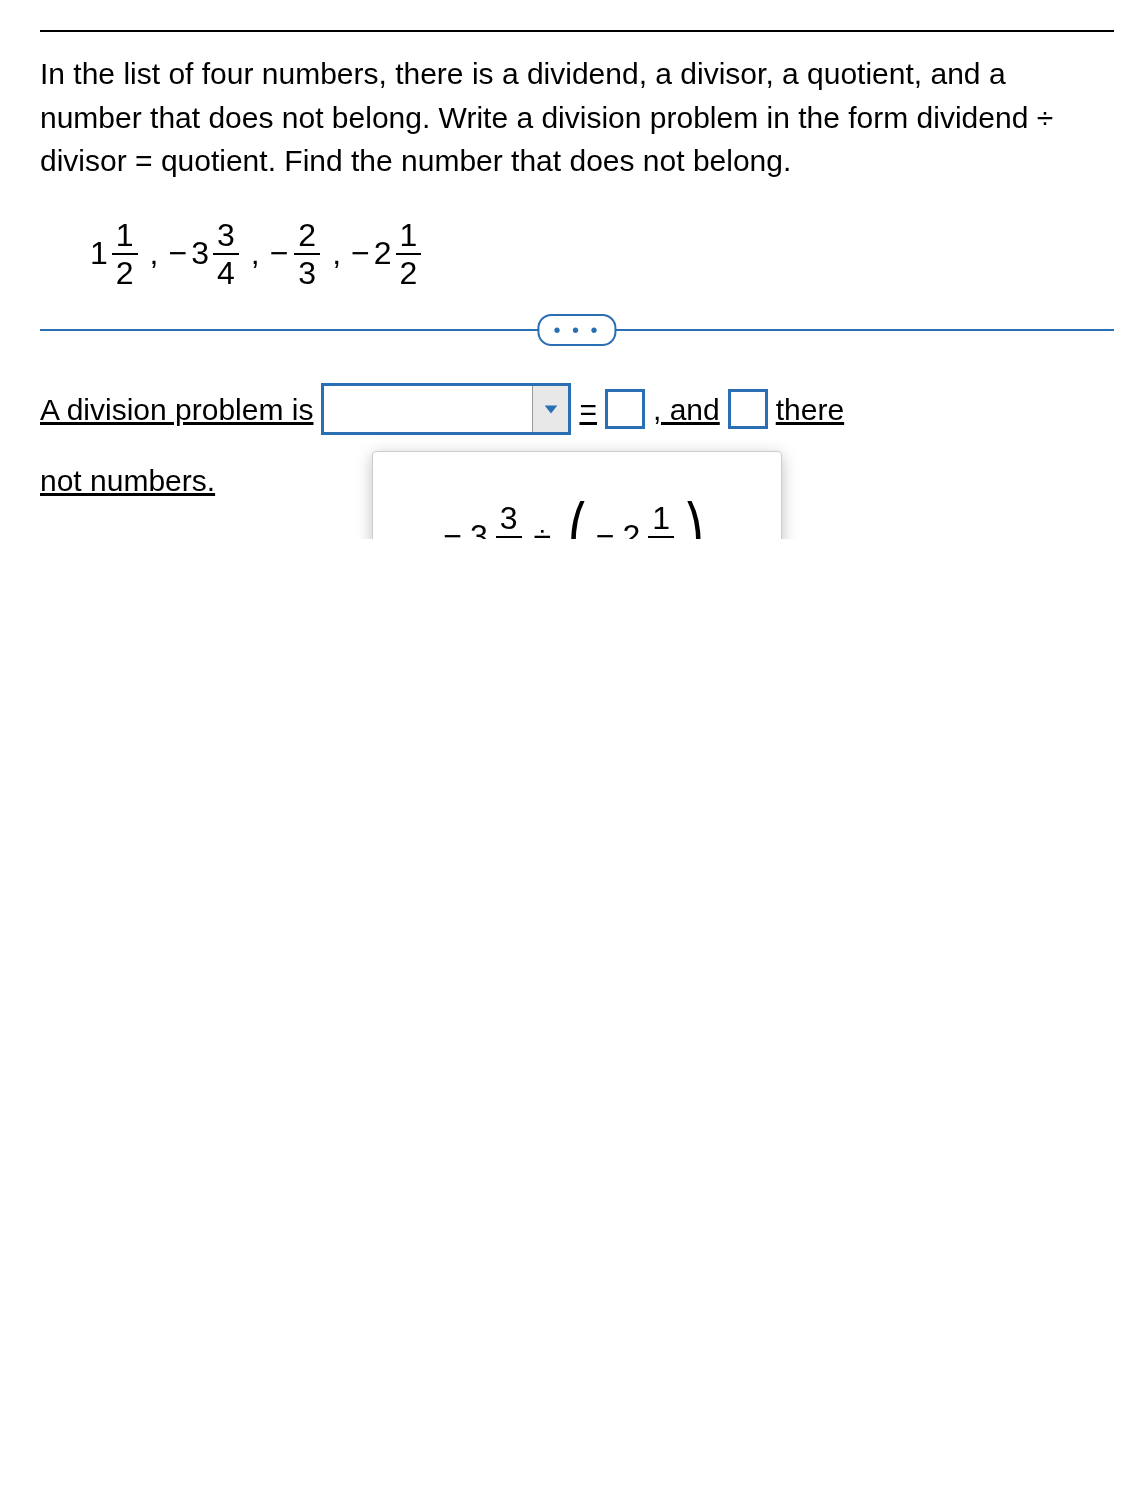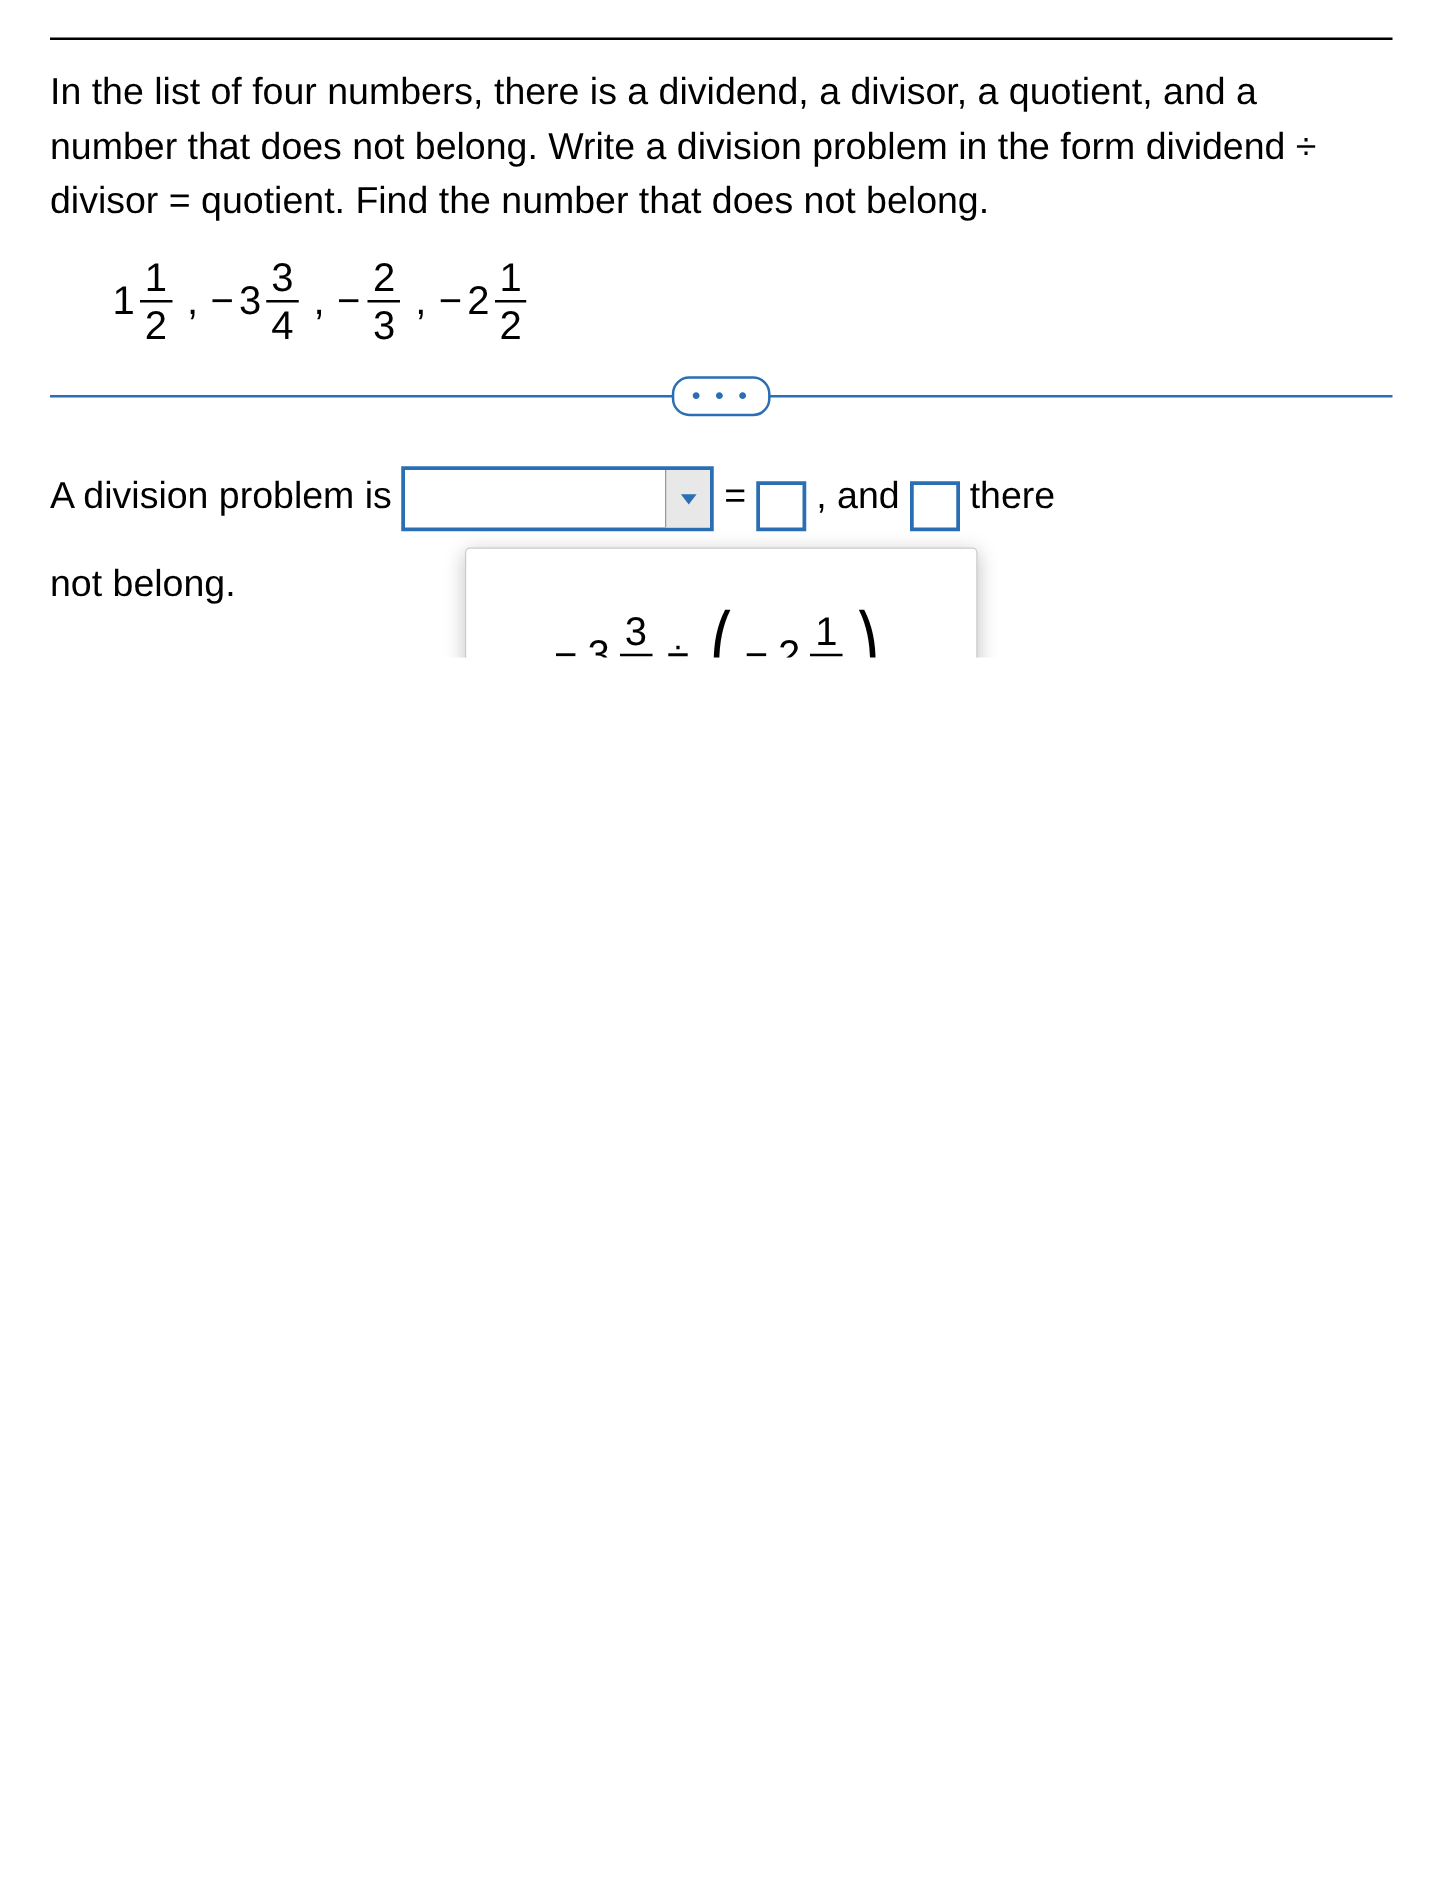--- a/index.html
+++ b/index.html
@@ -6,21 +6,21 @@
   body {
     margin: 0;
     padding: 30px 30px 30px 40px;
     font-family: Arial, Helvetica, sans-serif;
     font-size: 30px;
     color: #000;
     background: #fff;
     width: 1144px;
   }
   .top-rule { border-top: 2px solid #000; margin-bottom: 20px; }
-  .problem-text { line-height: 1.45; margin-bottom: 23px; }
+  .problem-text { line-height: 1.45; margin-bottom: 36px; }
   .numbers-line {
     margin-left: 50px;
     margin-bottom: 40px;
     font-size: 32px;
     display: flex;
     align-items: center;
     gap: 10px;
   }
   .mixed, .frac-wrap { display: inline-flex; align-items: center; }
   .frac {
@@ -50,25 +50,26 @@
     border: 2px solid #2a6fb3;
     border-radius: 14px;
     padding: 4px 14px;
     color: #2a6fb3;
     font-size: 20px;
     letter-spacing: 3px;
     line-height: 1;
   }
   .answer-row {
     display: flex;
-    align-items: flex-end;
+    align-items: center;
     flex-wrap: wrap;
     gap: 8px;
     line-height: 1.9;
     position: relative;
+    text-decoration: underline;
   }
   .answer-row .txt { white-space: nowrap; }
   .dropdown-closed {
     display: inline-flex;
     align-items: stretch;
     border: 3px solid #2a6fb3;
     height: 52px;
     min-width: 250px;
     background: #fff;
   }
@@ -187,21 +188,21 @@
           <polygon points="3,6 17,6 10,15" fill="#2a6fb3"></polygon>
         </svg>
     </span>
   </span>
 
   <span class="txt">=</span>
   <span class="ans-box"></span>
   <span class="txt">, and</span>
   <span class="ans-box"></span>
   <span class="txt">there</span>
-  <span class="txt not-belong">not belong.</span>
+  <span class="txt not-belong">not numbers.</span>
 
   <div class="dropdown-panel">
 
     <div class="option">
       <span class="neg">−</span>
       <span class="whole">3</span>
       <span class="frac">
           <span class="num">3</span>
           <span class="den">4</span>
         </span>

